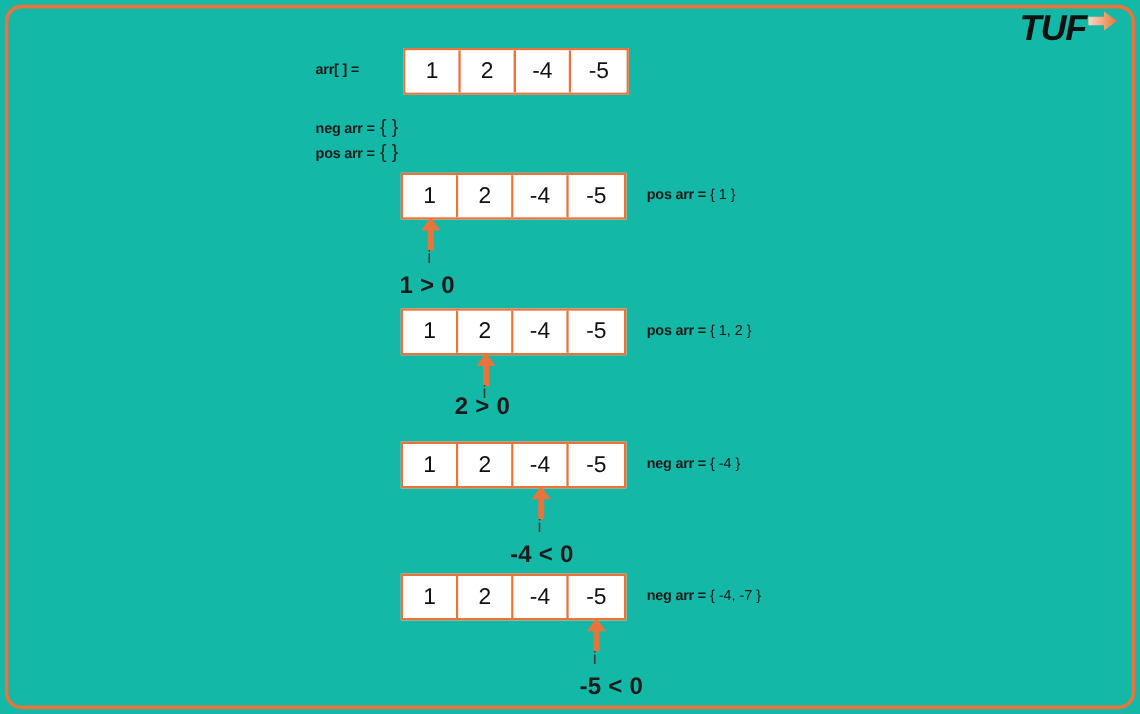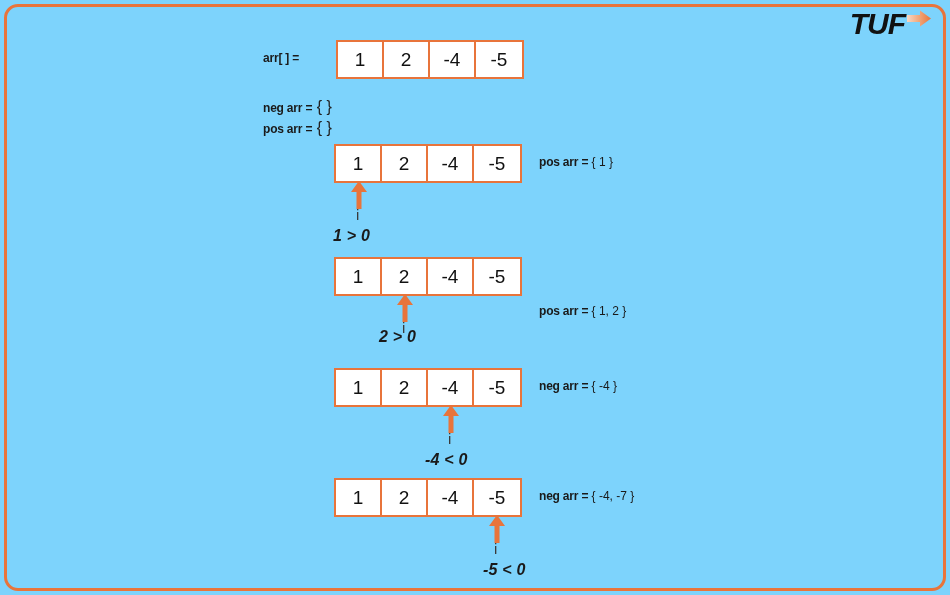--- a/index.html
+++ b/index.html
@@ -7,21 +7,21 @@
     padding: 0;
     background: #ffffff;
   }
   body {
     font-family: "Liberation Sans", sans-serif;
   }
   #canvas {
     position: relative;
     width: 950px;
     height: 595px;
-    background: #7dd3fc;
+    background: #14b8a6;
     overflow: hidden;
     box-sizing: border-box;
   }
   .frame-border {
     position: absolute;
     left: 4px;
     top: 4px;
     width: 942px;
     height: 587px;
     border: 3px solid #E8743B;
@@ -64,24 +64,23 @@
     font-size: 12px;
     letter-spacing: -0.2px;
   }
   .lbl-light {
     font-weight: normal;
     font-size: 16px;
     color: #222222;
   }
   .cond {
     font-weight: bold;
-    font-size: 16px;
+    font-size: 20px;
     color: #1a1a1a;
     letter-spacing: 0.2px;
-    font-style: italic;
   }
   .ivar {
     font-weight: normal;
     font-size: 15px;
     color: #3a3a3a;
   }
 
   
   .array {
     position: absolute;
@@ -186,21 +185,21 @@
         <div class="cell">-4</div>
         <div class="cell">-5</div>
       </div>
       <div class="ptr" style="left: 396px; top: 294px;">
         <svg width="18" height="28" viewBox="0 0 18 28">
           <path d="M9 0 L17 11 H11.5 V28 H6.5 V11 H1 Z" fill="#E8743B"></path>
         </svg>
       </div>
       <div class="abs ivar" style="left: 402px; top: 319px;">i</div>
       <div class="abs cond" style="left: 379px; top: 328px;">2 &gt; 0</div>
-      <div class="result" style="left: 539px; top: 268px; margin-top: 36px;"><span class="k">pos arr =</span><span class="v"> { 1, 2 }</span></div>
+      <div class="result" style="left: 539px; top: 268px;"><span class="k">pos arr =</span><span class="v"> { 1, 2 }</span></div>
       <div class="array" style="left: 334px; top: 368px;">
         <div class="cell">1</div>
         <div class="cell">2</div>
         <div class="cell">-4</div>
         <div class="cell">-5</div>
       </div>
       <div class="ptr" style="left: 442px; top: 405px;">
         <svg width="18" height="28" viewBox="0 0 18 28">
           <path d="M9 0 L17 11 H11.5 V28 H6.5 V11 H1 Z" fill="#E8743B"></path>
         </svg>

